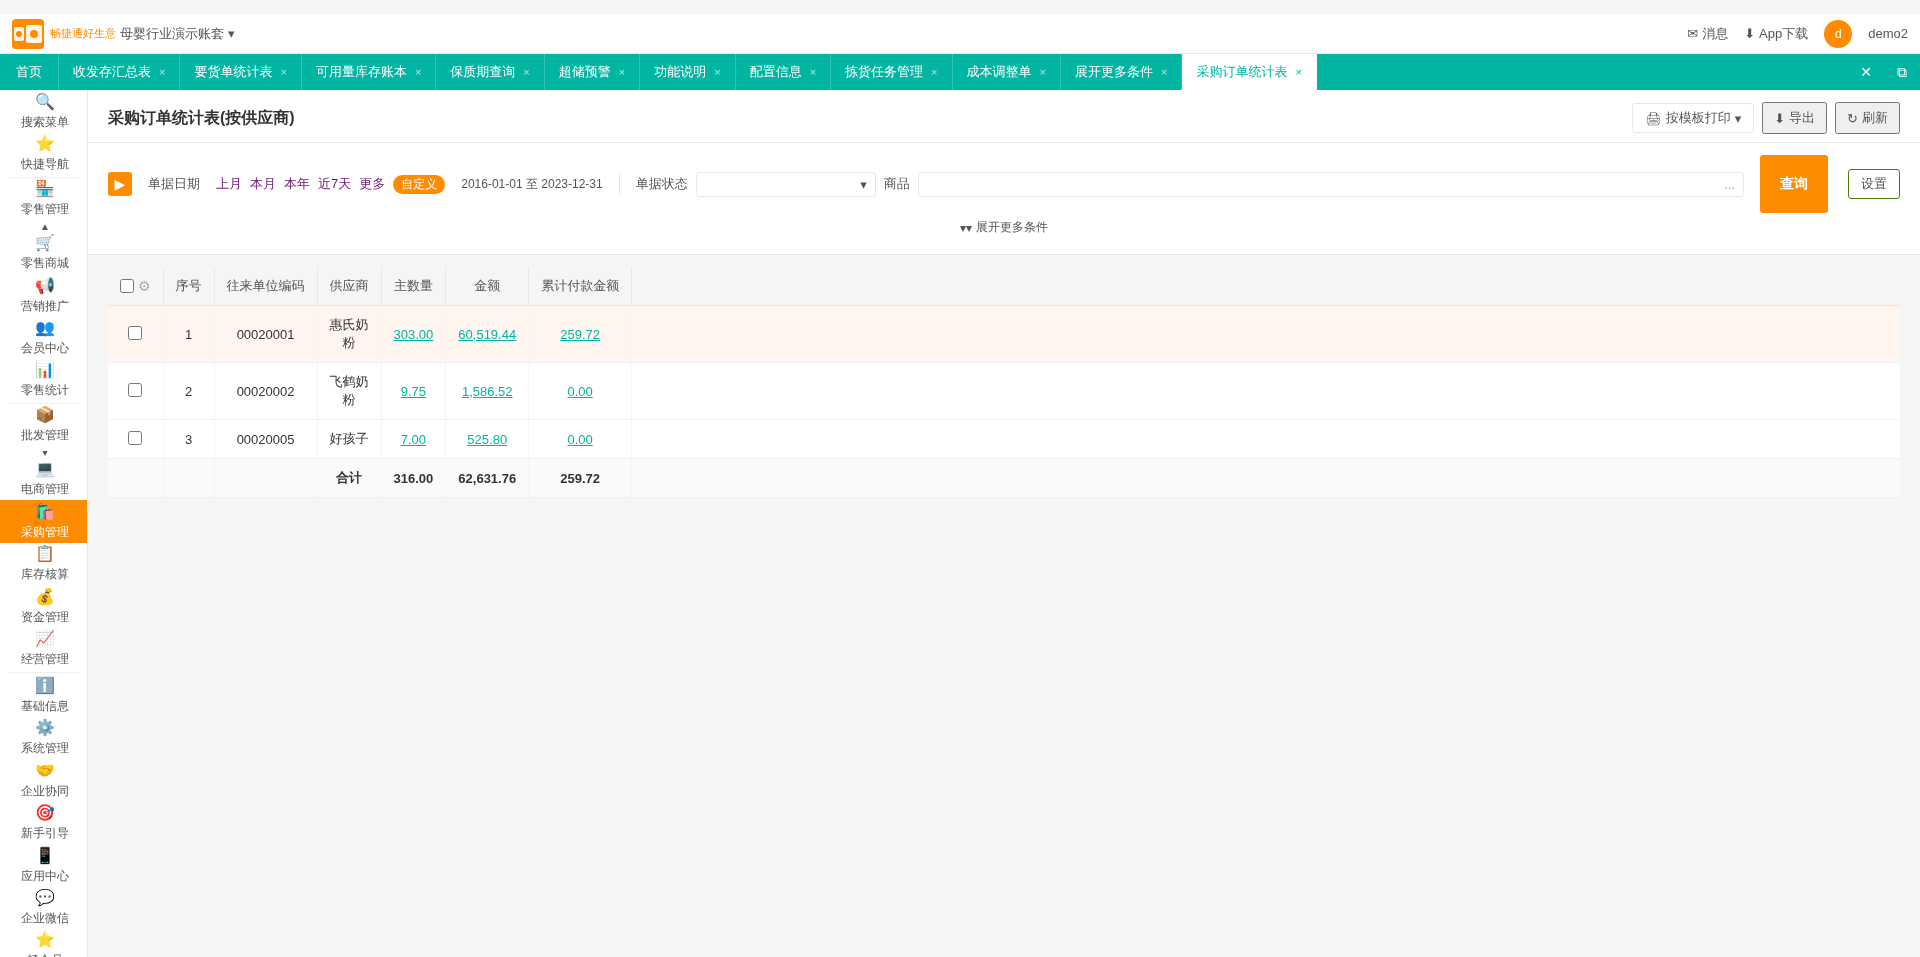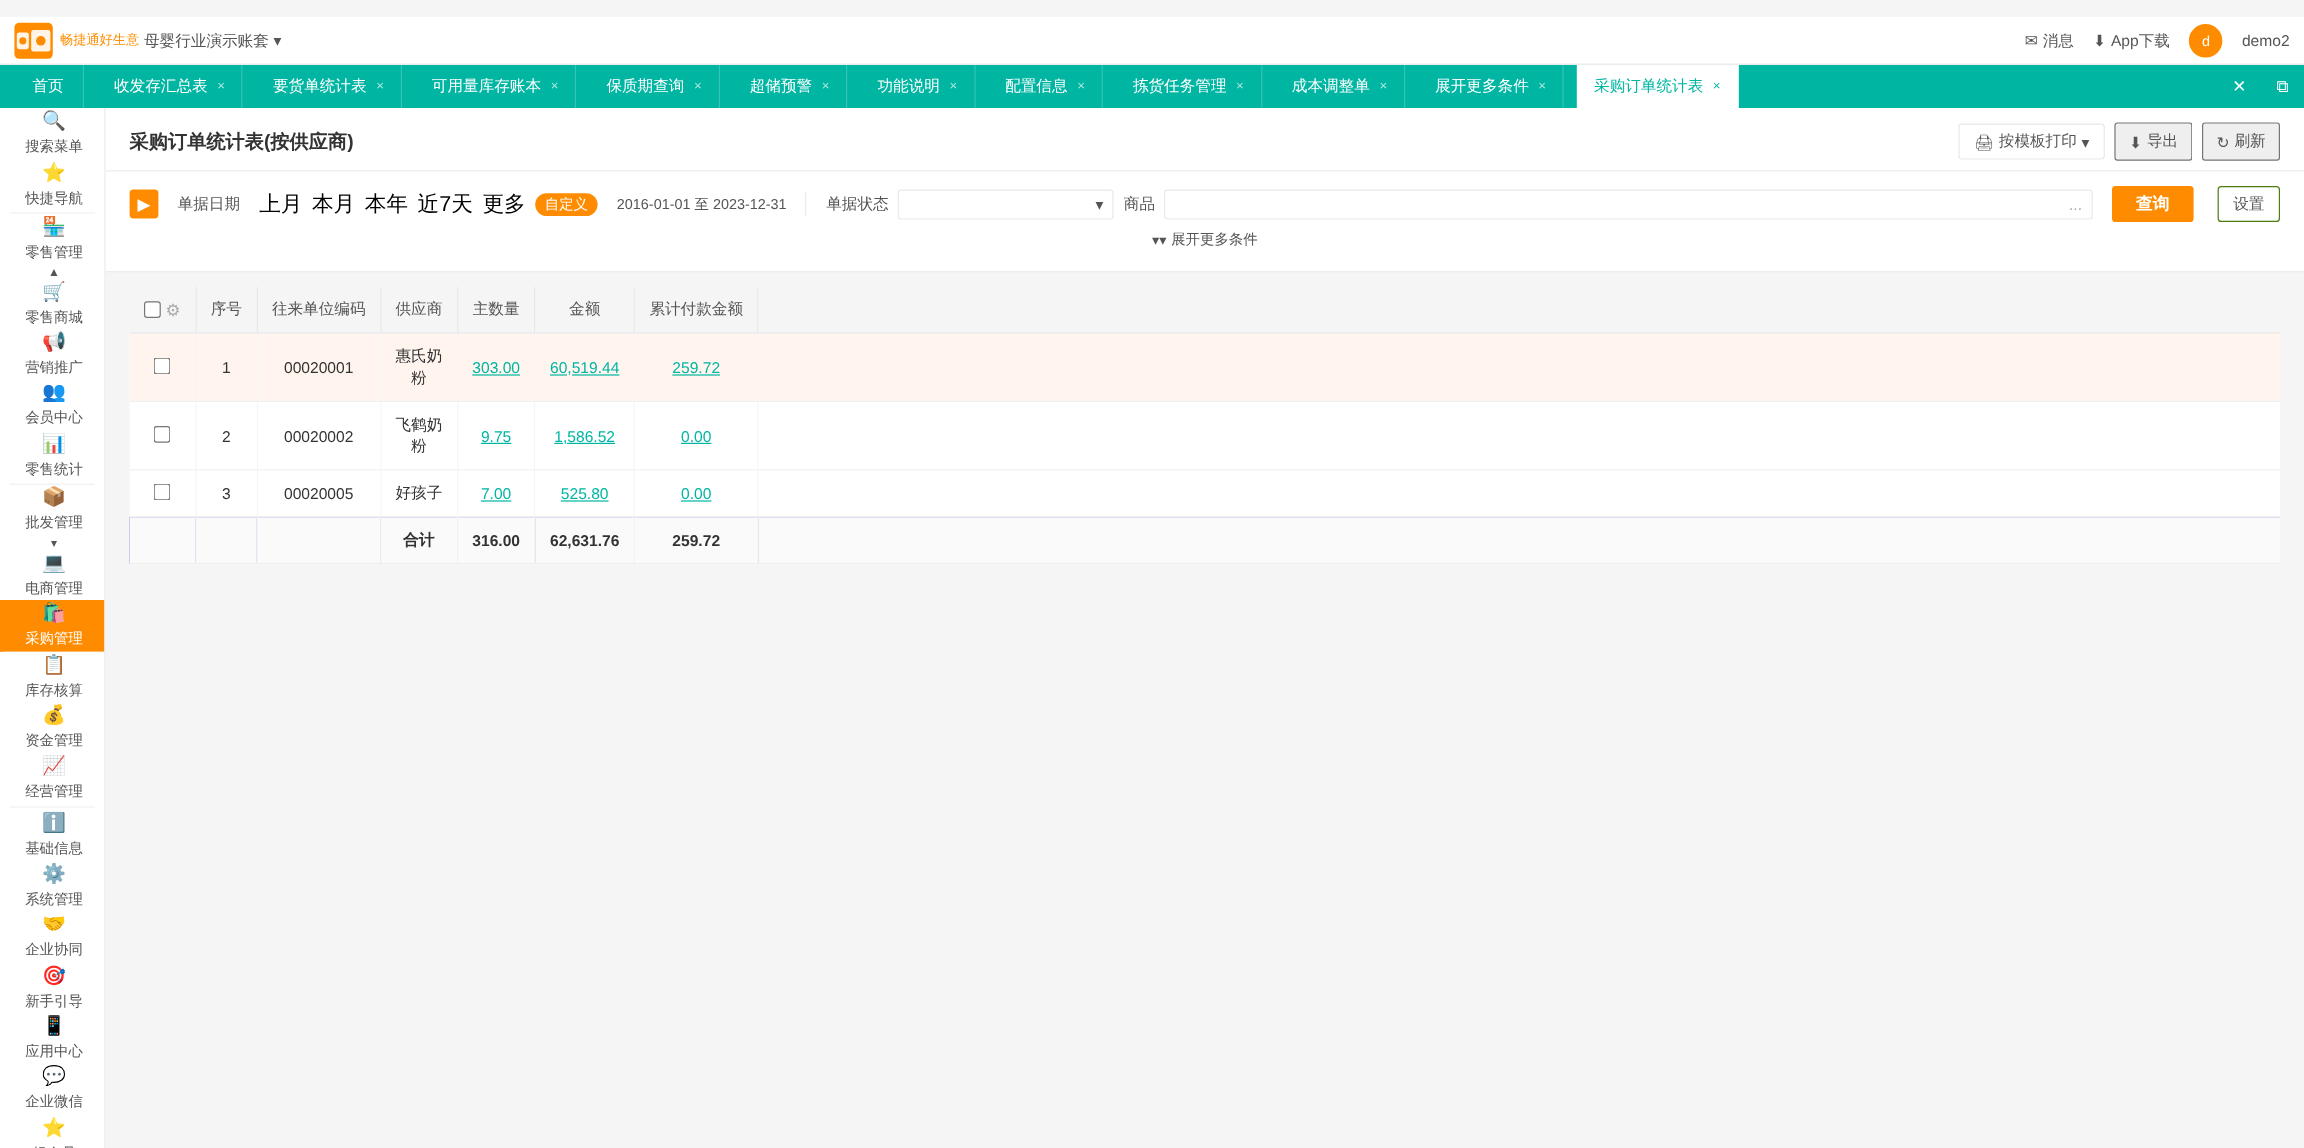--- a/index.html
+++ b/index.html
@@ -12,21 +12,21 @@
     .logo-text { font-size: 11px; color: #ff8c00; white-space: nowrap; }
     .workspace-selector { display: flex; align-items: center; gap: 4px; margin-left: 20px; cursor: pointer; color: #555; font-size: 13px; }
     .workspace-selector span { color: #555; text-align: right; }
     .top-right { margin-left: auto; display: flex; align-items: center; gap: 16px; }
     .top-icon-btn { display: flex; align-items: center; gap: 4px; cursor: pointer; color: #555; font-size: 13px; }
     .user-avatar { width: 28px; height: 28px; border-radius: 50%; background: #ff8c00; display: flex; align-items: center; justify-content: center; color: #fff; font-size: 12px; }
     .username { color: #555; font-size: 13px; cursor: pointer; }
 
     
     .nav-tabs { height: 36px; background: #00b6a3; display: flex; align-items: center; padding: 0 0; overflow: hidden; }
-    .nav-tab { height: 36px; padding: 0 14px; display: flex; align-items: center; gap: 4px; color: #fff; font-size: 13px; cursor: pointer; white-space: nowrap; border-right: 1px solid rgba(255,255,255,0.2); flex-shrink: 0; margin-left: 11px; }
+    .nav-tab { height: 36px; padding: 0 14px; display: flex; align-items: center; gap: 4px; color: #fff; font-size: 13px; cursor: pointer; white-space: nowrap; border-right: 1px solid rgba(255,255,255,0.2); flex-shrink: 0; }
     .nav-tab.active { background: #fff; color: #00b6a3; }
     .nav-tab .close-x { font-size: 11px; color: rgba(255,255,255,0.7); margin-left: 4px; }
     .nav-tab.active .close-x { color: #00b6a3; }
     .nav-tab-home { padding: 0 16px; }
     .nav-right-btns { margin-left: auto; display: flex; align-items: center; }
     .nav-right-btn { width: 36px; height: 36px; display: flex; align-items: center; justify-content: center; color: #fff; cursor: pointer; font-size: 14px; }
 
     
     .layout { display: flex; height: calc(957px - 76px); }
     .sidebar { width: 88px; background: #fff; border-right: 1px solid #e8e8e8; display: flex; flex-direction: column; overflow-y: auto; flex-shrink: 0; }
@@ -44,28 +44,28 @@
     .btn-print { display: flex; align-items: center; gap: 4px; padding: 5px 12px; border: 1px solid #e8e8e8; border-radius: 3px; cursor: pointer; background: #fff; color: #555; font-size: 13px; }
     .btn-export { display: flex; align-items: center; gap: 4px; padding: 5px 10px; cursor: pointer; color: #555; font-size: 13px; }
     .btn-refresh { display: flex; align-items: center; gap: 4px; padding: 5px 10px; cursor: pointer; color: #555; font-size: 13px; }
 
     
     .filter-area { background: #fff; padding: 12px 20px; border-bottom: 1px solid #e8e8e8; }
     .filter-row { display: flex; align-items: center; gap: 16px; flex-wrap: wrap; }
     .filter-toggle-btn { width: 24px; height: 24px; background: #ff8c00; color: #fff; border-radius: 3px; display: flex; align-items: center; justify-content: center; cursor: pointer; font-size: 14px; flex-shrink: 0; }
     .filter-label { color: #555; font-size: 13px; white-space: nowrap; }
     .date-shortcuts { display: flex; gap: 8px; align-items: center; }
-    .date-shortcut { color: #000000; font-size: 18px; cursor: pointer; }
+    .date-shortcut { color: #701a75; font-size: 13px; cursor: pointer; }
     .date-custom-badge { background: #ff8c00; color: #fff; border-radius: 10px; padding: 1px 8px; font-size: 12px; cursor: pointer; }
     .date-range-text { color: #555; font-size: 12px; }
     .filter-divider { height: 20px; width: 1px; background: #e8e8e8; }
     .filter-select-group { display: flex; align-items: center; gap: 8px; flex: 1; }
     .filter-select { border: 1px solid #e8e8e8; border-radius: 3px; padding: 4px 8px; font-size: 13px; color: #555; background: #fff; min-width: 120px; display: flex; align-items: center; justify-content: space-between; cursor: pointer; }
     .goods-input { border: 1px solid #e8e8e8; border-radius: 3px; padding: 4px 8px; font-size: 13px; color: #aaa; flex: 1; display: flex; align-items: center; justify-content: space-between; }
-    .btn-query { background: #ff8c00; color: #fff; border: none; padding: 6px 20px; border-radius: 3px; cursor: pointer; font-size: 14px; font-weight: bold; }
+    .btn-query { background: #ff8c00; color: #fff; border: none; padding: 20px 20px; border-radius: 3px; cursor: pointer; font-size: 14px; font-weight: bold; }
     .btn-settings { background: #fff; color: #555; border: 1px solid #4d7c0f; padding: 5px 12px; border-radius: 3px; cursor: pointer; font-size: 13px; margin-left: 4px; }
     .expand-more { display: flex; align-items: center; justify-content: center; padding: 6px; cursor: pointer; color: #555; font-size: 12px; gap: 4px; }
 
     
     .table-area { flex: 1; padding: 12px 20px; overflow-y: auto; }
     .data-table { width: 100%; border-collapse: collapse; background: #fff; }
     .data-table th { background: #f5f5f5; color: #555; font-weight: normal; font-size: 13px; padding: 10px 12px; text-align: center; border-bottom: 1px solid #e8e8e8; border-right: 1px solid #e8e8e8; white-space: nowrap; }
     .data-table th:last-child { border-right: none; }
     .data-table td { padding: 10px 12px; text-align: center; border-bottom: 1px solid #f0f0f0; border-right: 1px solid #f5f5f5; font-size: 13px; color: #333; }
     .data-table td:last-child { border-right: none; }

